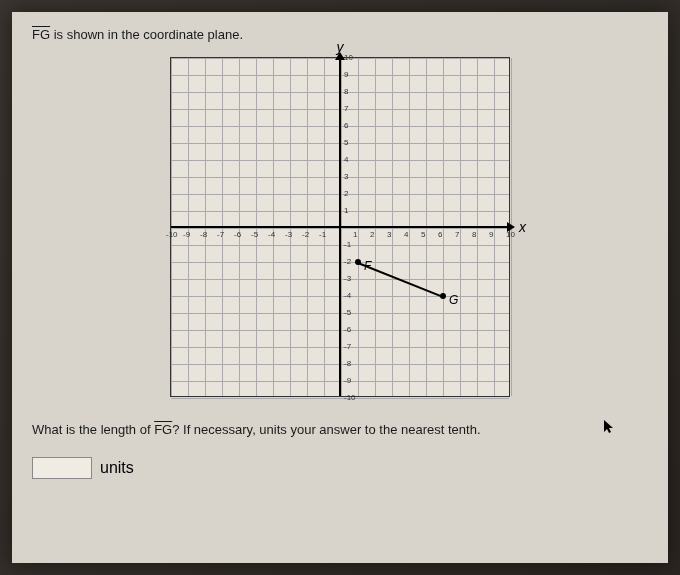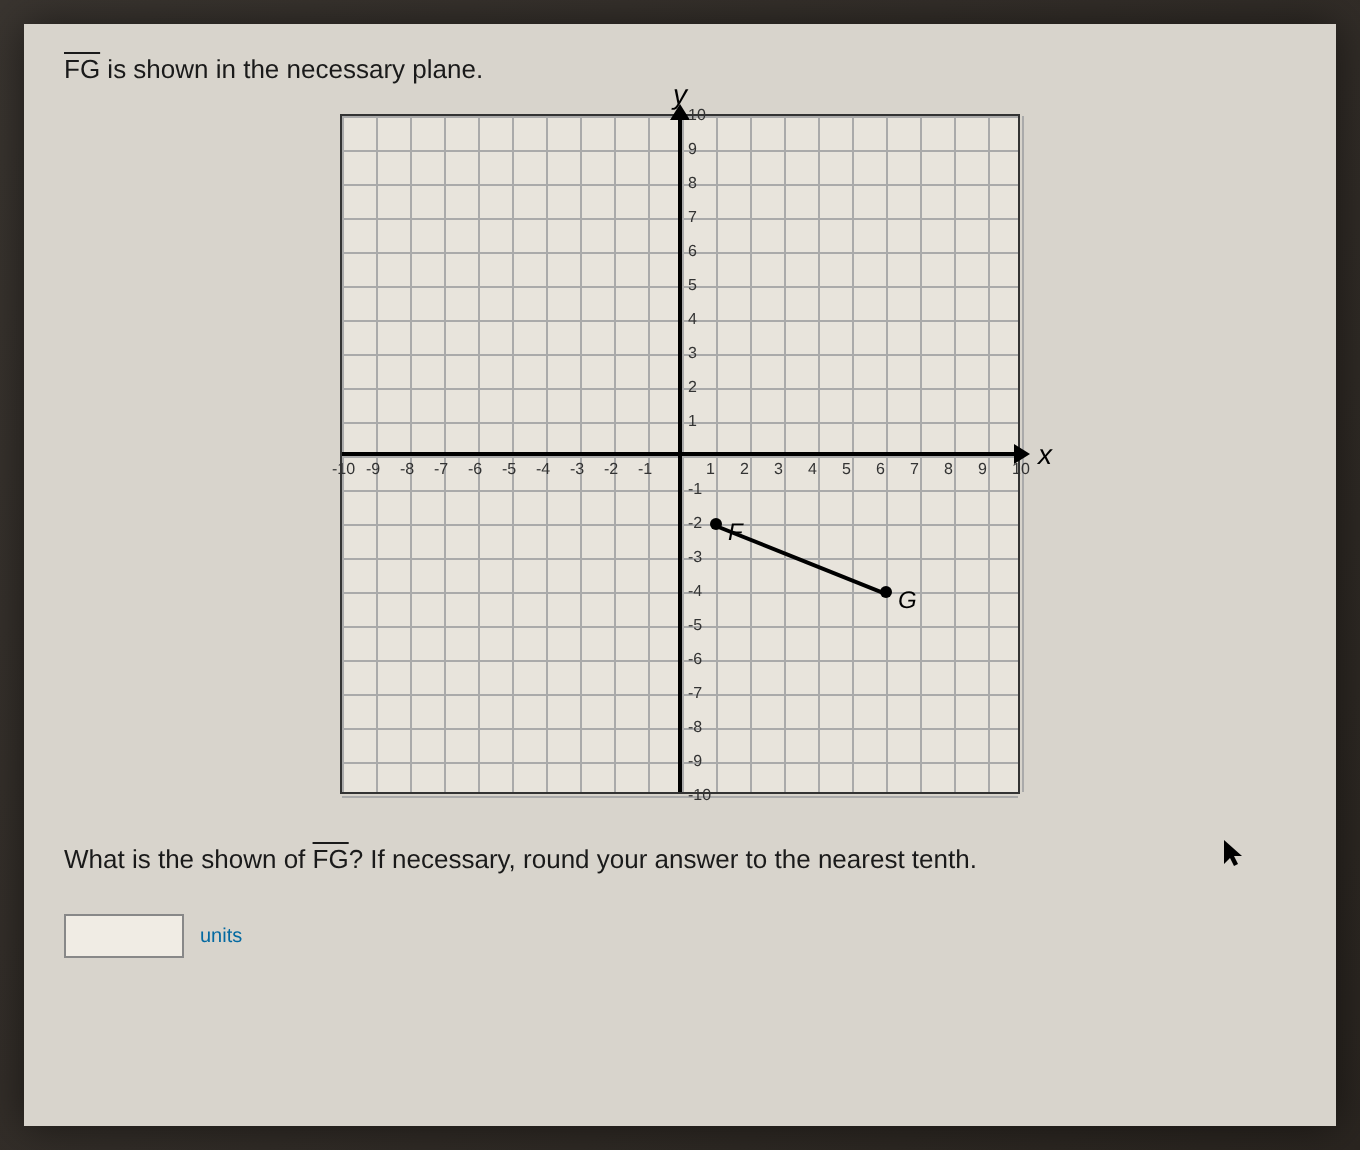--- a/index.html
+++ b/index.html
@@ -152,30 +152,30 @@
     }
     .answer-input {
       width: 60px;
       height: 22px;
       border: 1px solid #888;
       background: #f0ece4;
       padding: 2px 4px;
       font-size: 12px;
     }
     .units-label {
-      font-size: 10px;
-      color: #0369a1;
+      font-size: 16px;
+      color: #000000;
     }
   </style>
 </head>
 <body>
 
 <div class="page">
   <div class="intro">
-    <span class="seg">FG</span><span> is shown in the necessary plane.</span>
+    <span class="seg">FG</span><span> is shown in the coordinate plane.</span>
   </div>
 
   <div class="graph-container">
     <div class="graph-wrapper">
       <div class="y-label">y</div>
       <div class="x-label">x</div>
       <div class="graph" id="graph">
           <div class="grid-line grid-h" style="top: 340px;"></div>
           <div class="grid-line grid-v" style="left: 340px;"></div>
           <div class="grid-line grid-h" style="top: 323px;"></div>
@@ -265,21 +265,21 @@
           <div class="point" style="left: 187px; top: 204px;"></div>
           <div class="point-label" style="left: 193px; top: 201px;">F</div>
           <div class="point" style="left: 272px; top: 238px;"></div>
           <div class="point-label" style="left: 278px; top: 235px;">G</div>
           <div class="segment-line" style="left: 187px; top: 204px; width: 91.5478px; transform: rotate(21.8014deg);"></div>
         </div>
     </div>
   </div>
 
   <div class="question">
-    <span>What is the shown of </span><span class="seg">FG</span><span>? If necessary, round your answer to the nearest tenth.</span>
+    <span>What is the length of </span><span class="seg">FG</span><span>? If necessary, units your answer to the nearest tenth.</span>
     <div class="cursor-arrow">
       <svg width="10" height="14">
           <path d="M0 0 L0 12 L3 9 L5 13 L7 12 L5 8 L9 8 Z" fill="#000"></path>
         </svg>
     </div>
   </div>
 
 
   <div class="answer-row">
     <input type="text" class="answer-input" value="" style="">

